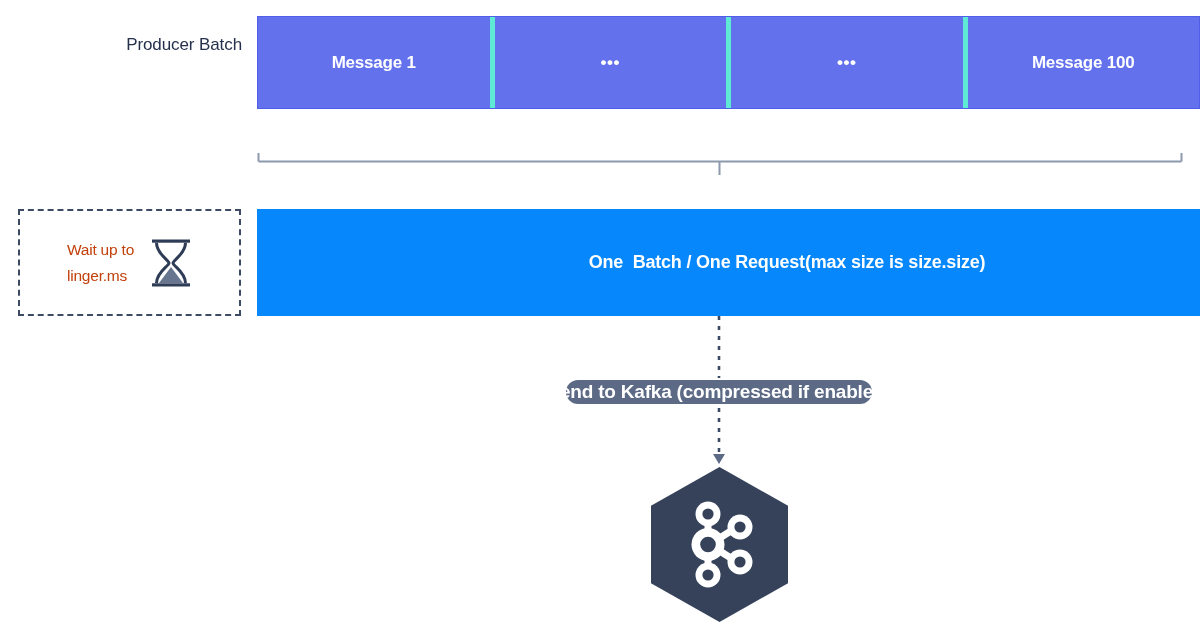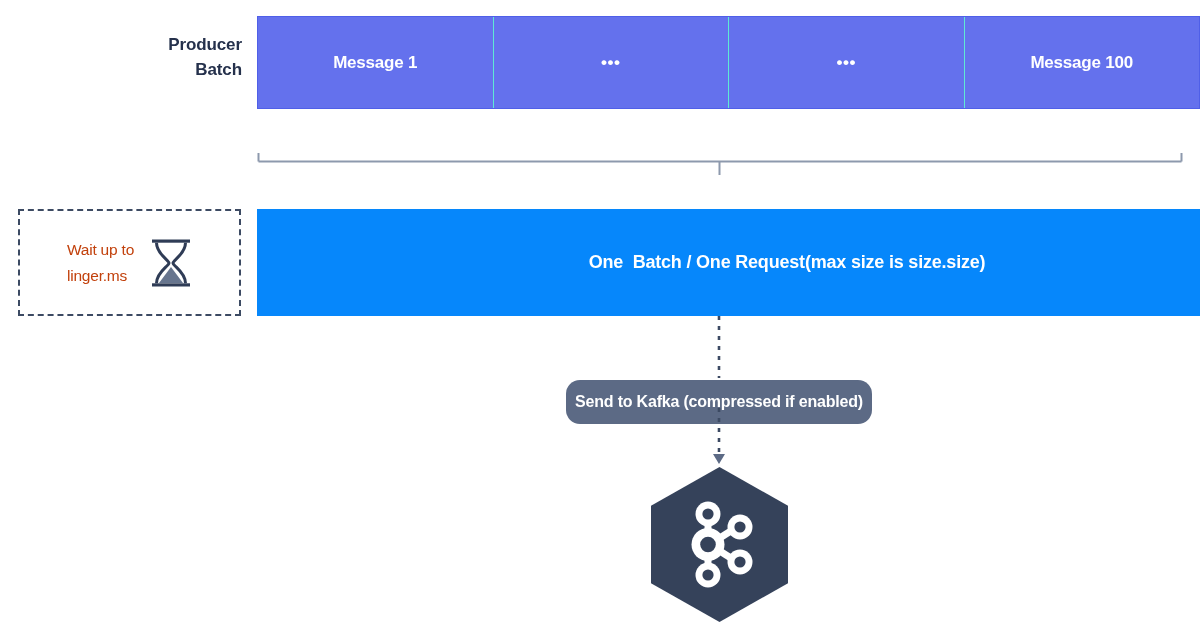--- a/index.html
+++ b/index.html
@@ -16,21 +16,21 @@
   }
 
   
   #producer-label {
     position: absolute;
     left: 120px;
     top: 33px;
     width: 122px;
     text-align: right;
     font-size: 17px;
-    font-weight: bold;
+    font-weight: normal;
     line-height: 1.45;
     color: #25314c;
     letter-spacing: -0.1px;
   }
 
   #batch-strip {
     position: absolute;
     left: 257px;
     top: 16px;
     width: 943px;
@@ -42,21 +42,21 @@
   }
   .msg-cell {
     flex: 1 1 0;
     display: flex;
     align-items: center;
     justify-content: center;
     color: #ffffff;
     font-size: 17px;
     font-weight: bold;
     letter-spacing: -0.2px;
-    border-right: 1px solid #5eead4;
+    border-right: 5px solid #5eead4;
     box-sizing: border-box;
     white-space: nowrap;
   }
   .msg-cell:last-child { border-right: none; text-align: center; }
   .msg-cell.ellipsis {
     font-size: 17px;
     letter-spacing: 0.5px;
   }
 
   
@@ -121,28 +121,28 @@
     width: 14px;
     height: 62px;
   }
 
   
   #send-pill {
     position: absolute;
     left: 566px;
     top: 380px;
     width: 306px;
-    height: 44px;
+    height: 24px;
     background: #5c6a85;
     border-radius: 14px;
     display: flex;
     align-items: center;
     justify-content: center;
     color: #ffffff;
-    font-size: 16px;
+    font-size: 19px;
     font-weight: bold;
     letter-spacing: -0.2px;
     white-space: nowrap;
   }
 
   
   #connector-bottom {
     position: absolute;
     left: 708px;
     top: 408px;

